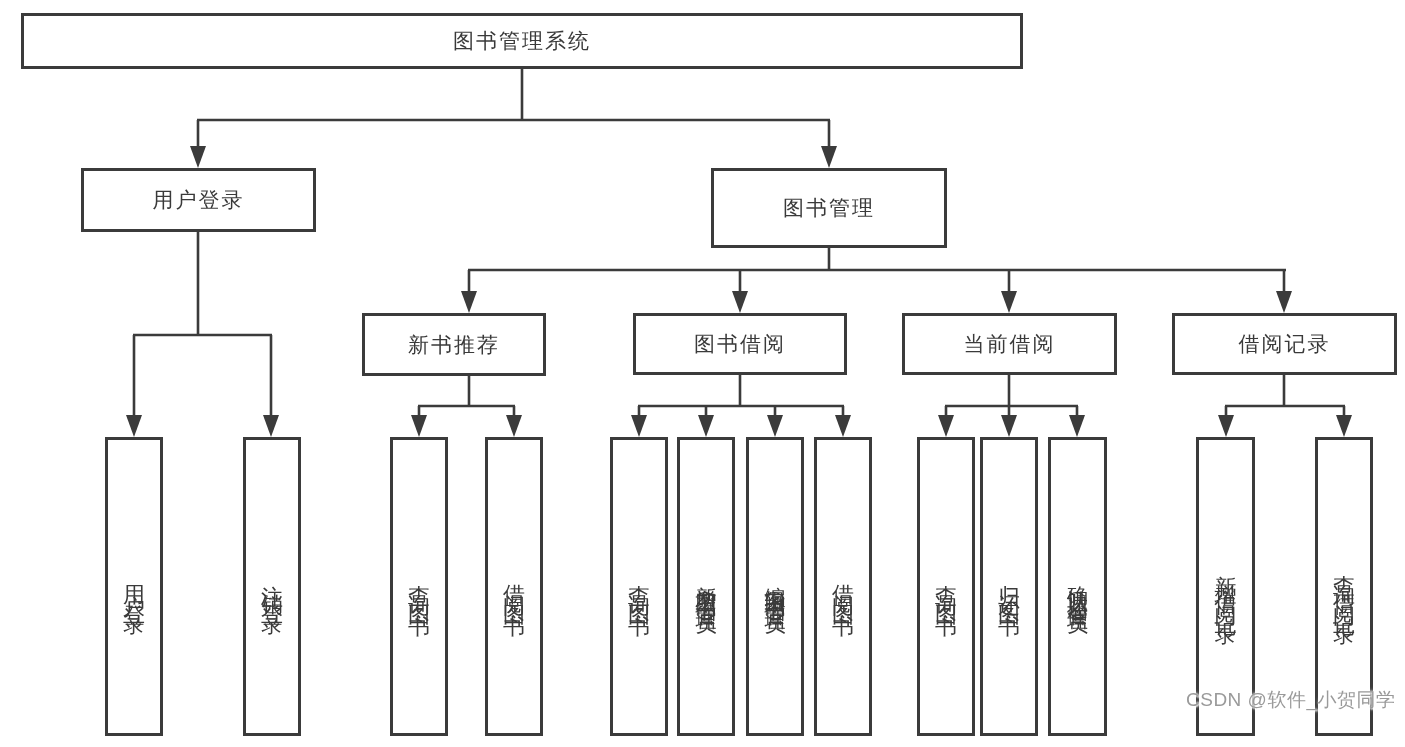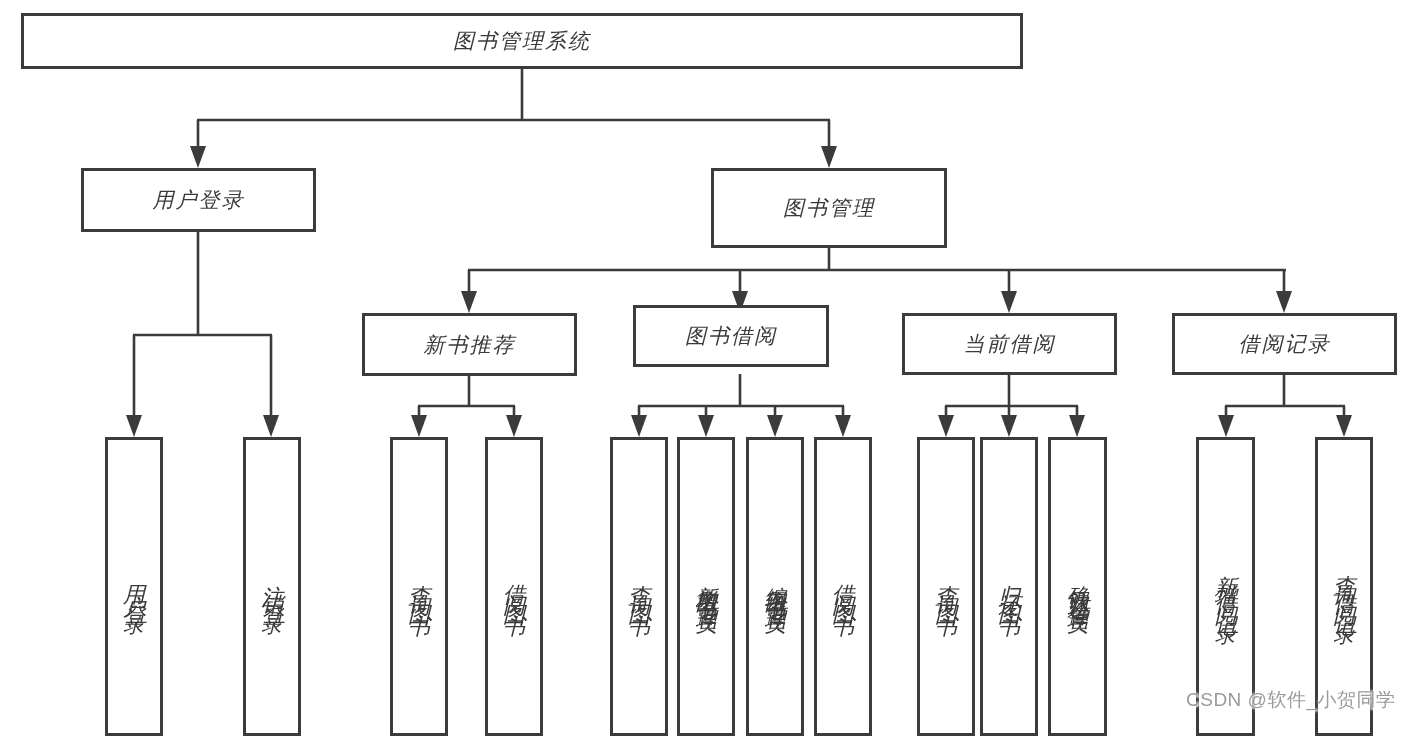--- a/index.html
+++ b/index.html
@@ -24,21 +24,20 @@
     position:absolute;
     box-sizing:border-box;
     border:3px solid var(--line);
     background:var(--background);
     display:flex;align-items:center;justify-content:center;
     z-index:2;
   }
   .node span{
     color:var(--text);
     white-space:nowrap;
-    font-style:italic;
   }
   .lvl span{
     font-size:21px;
     letter-spacing:2px;
     font-weight:500;
   }
   .leaf span{
     writing-mode:vertical-rl;
     font-size:22px;
     letter-spacing:10px;
@@ -130,24 +129,24 @@
     <span>图书管理系统</span>
   </div>
 
   <div class="node lvl" style="left:81px;top:168px;width:235px;height:64px">
     <span>用户登录</span>
   </div>
   <div class="node lvl" style="left:711px;top:168px;width:236px;height:80px">
     <span>图书管理</span>
   </div>
 
-  <div class="node lvl" style="left:362px;top:313px;width:215px;height:63px">
+  <div class="node lvl" style="left:362px;top:313px;width:184px;height:63px">
     <span>新书推荐</span>
   </div>
-  <div class="node lvl" style="left:633px;top:305px;width:196px;height:62px">
+  <div class="node lvl" style="left:633px;top:313px;width:214px;height:62px">
     <span>图书借阅</span>
   </div>
   <div class="node lvl" style="left:1172px;top:313px;width:225px;height:62px">
     <span>借阅记录</span>
   </div>
   <div class="node lvl" style="left:902px;top:313px;width:215px;height:62px">
     <span>当前借阅</span>
   </div>
 
   <div class="node leaf" style="left:105px;top:437px;width:58px;height:299px">

